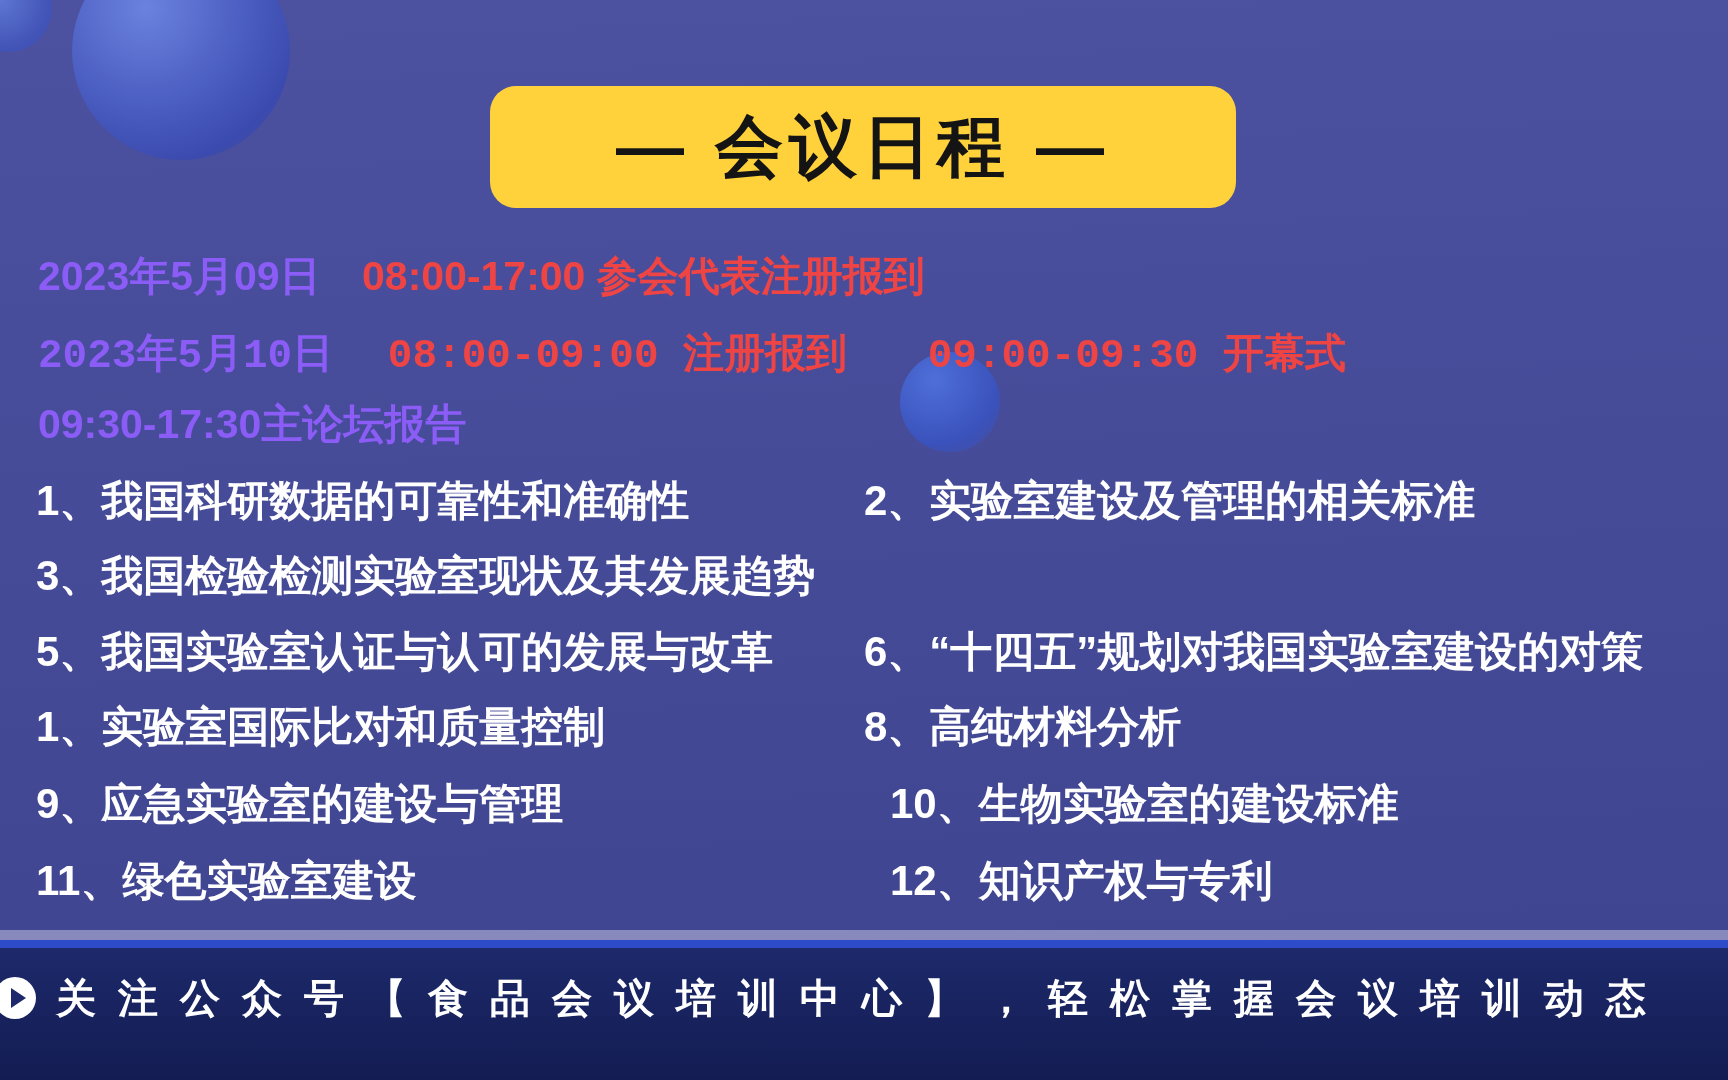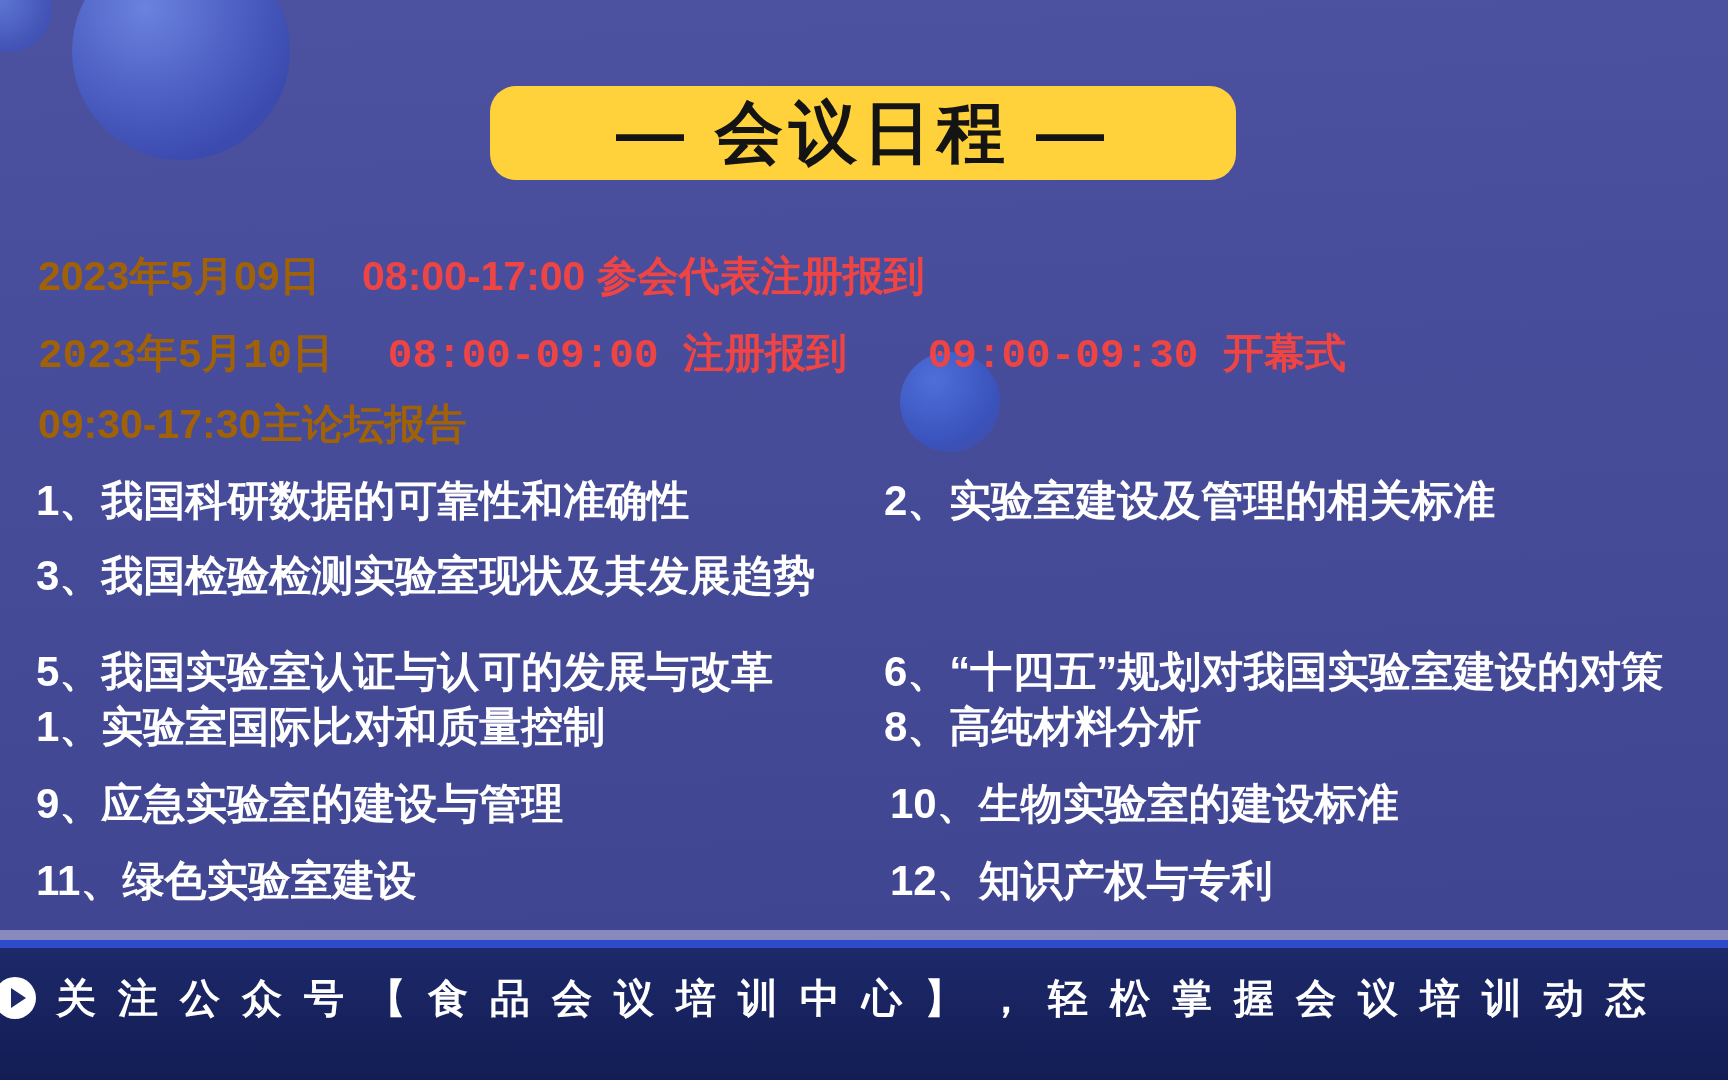--- a/index.html
+++ b/index.html
@@ -15,45 +15,45 @@
   }
   .circle-corner {
     left: -34px; top: -34px; width: 86px; height: 86px;
     background: radial-gradient(circle at 40% 40%, #5e76d2 0%, #4153b6 70%, rgba(65,83,182,0) 100%);
   }
   .circle-mid {
     left: 900px; top: 352px; width: 100px; height: 100px;
     background: radial-gradient(circle at 34% 28%, #4f6fd8 0%, #3a52bc 65%, rgba(58,82,188,0) 100%);
   }
   .banner {
-    position: absolute; left: 490px; top: 86px; width: 746px; height: 94px;
+    position: absolute; left: 490px; top: 86px; width: 746px; height: 122px;
     background: #FFD23C; border-radius: 26px;
     display: flex; align-items: center; justify-content: center;
   }
   .banner-title {
     font-size: 68px; font-weight: 700; color: #141414; letter-spacing: 6px; white-space: nowrap;
   }
   .sched { position: absolute; left: 38px; white-space: nowrap; font-weight: 700; font-size: 41px; line-height: 48px; }
-  .sched .ylw { color: #a16207; }
+  .sched .ylw { color: #8b5cf6; }
   .sched .wht { color: #ef4444; }
   .gap30 { margin-left: 30px; }
   .gap56 { margin-left: 56px; }
   .line1 { top: 252px; }
   .line2 { top: 332px; font-family: Liberation Mono, monospace; }
   .line3 { top: 400px; }
   .agenda-row { position: absolute; left: 0; width: 100%; height: 52px; }
   .agenda-item {
     position: absolute; top: 0; white-space: nowrap;
     color: #ffffff; font-weight: 700; font-size: 42px; line-height: 50px;
   }
   .col-left  { left: 36px; }
-  .col-right { left: 884px; }
+  .col-right { left: 864px; }
   .row-1 { top: 476px; }
   .row-2 { top: 551px; }
-  .row-3 { top: 627px; margin-top: 20px; }
+  .row-3 { top: 627px; }
   .row-4 { top: 702px; }
   .row-5 { top: 779px; }
   .row-6 { top: 856px; }
   .row-5 .col-right, .row-6 .col-right { left: 890px; }
   .stripe-light {
     position: absolute; left: 0; top: 930px; width: 100%; height: 10px;
     background: rgba(213,212,234,0.48);
   }
   .stripe-blue {
     position: absolute; left: 0; top: 940px; width: 100%; height: 8px;

